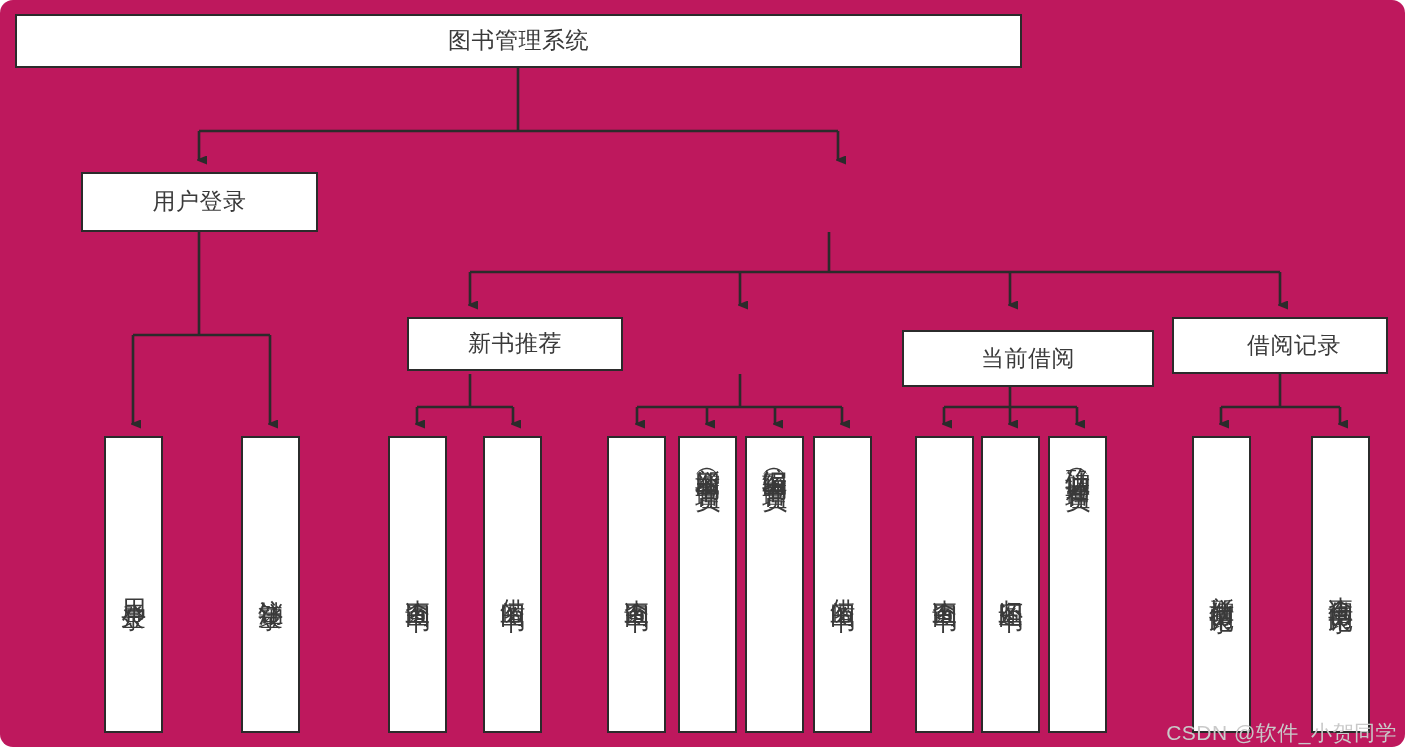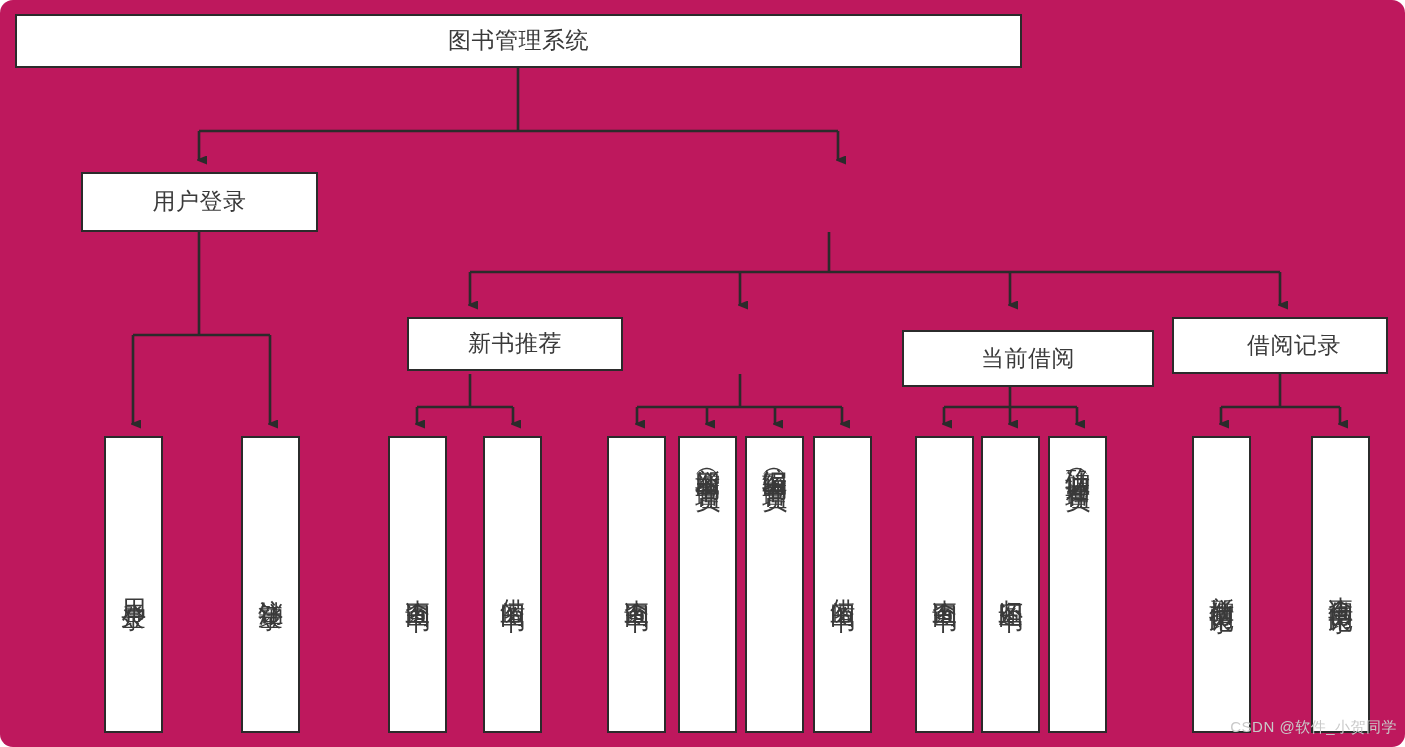--- a/index.html
+++ b/index.html
@@ -54,22 +54,22 @@
     letter-spacing: 3px;
     white-space: nowrap;
   }
   .node.vert.centerline {
     align-items: center;
     padding-top: 0;
   }
   #watermark {
     position: absolute;
     right: 8px;
-    bottom: 10px;
-    font-size: 15px;
+    bottom: 0;
+    font-size: 21px;
     color: #c9c9c9;
     white-space: nowrap;
     letter-spacing: 0.5px;
   }
 </style>
 </head>
 <body>
 
 <div id="canvas">
 

